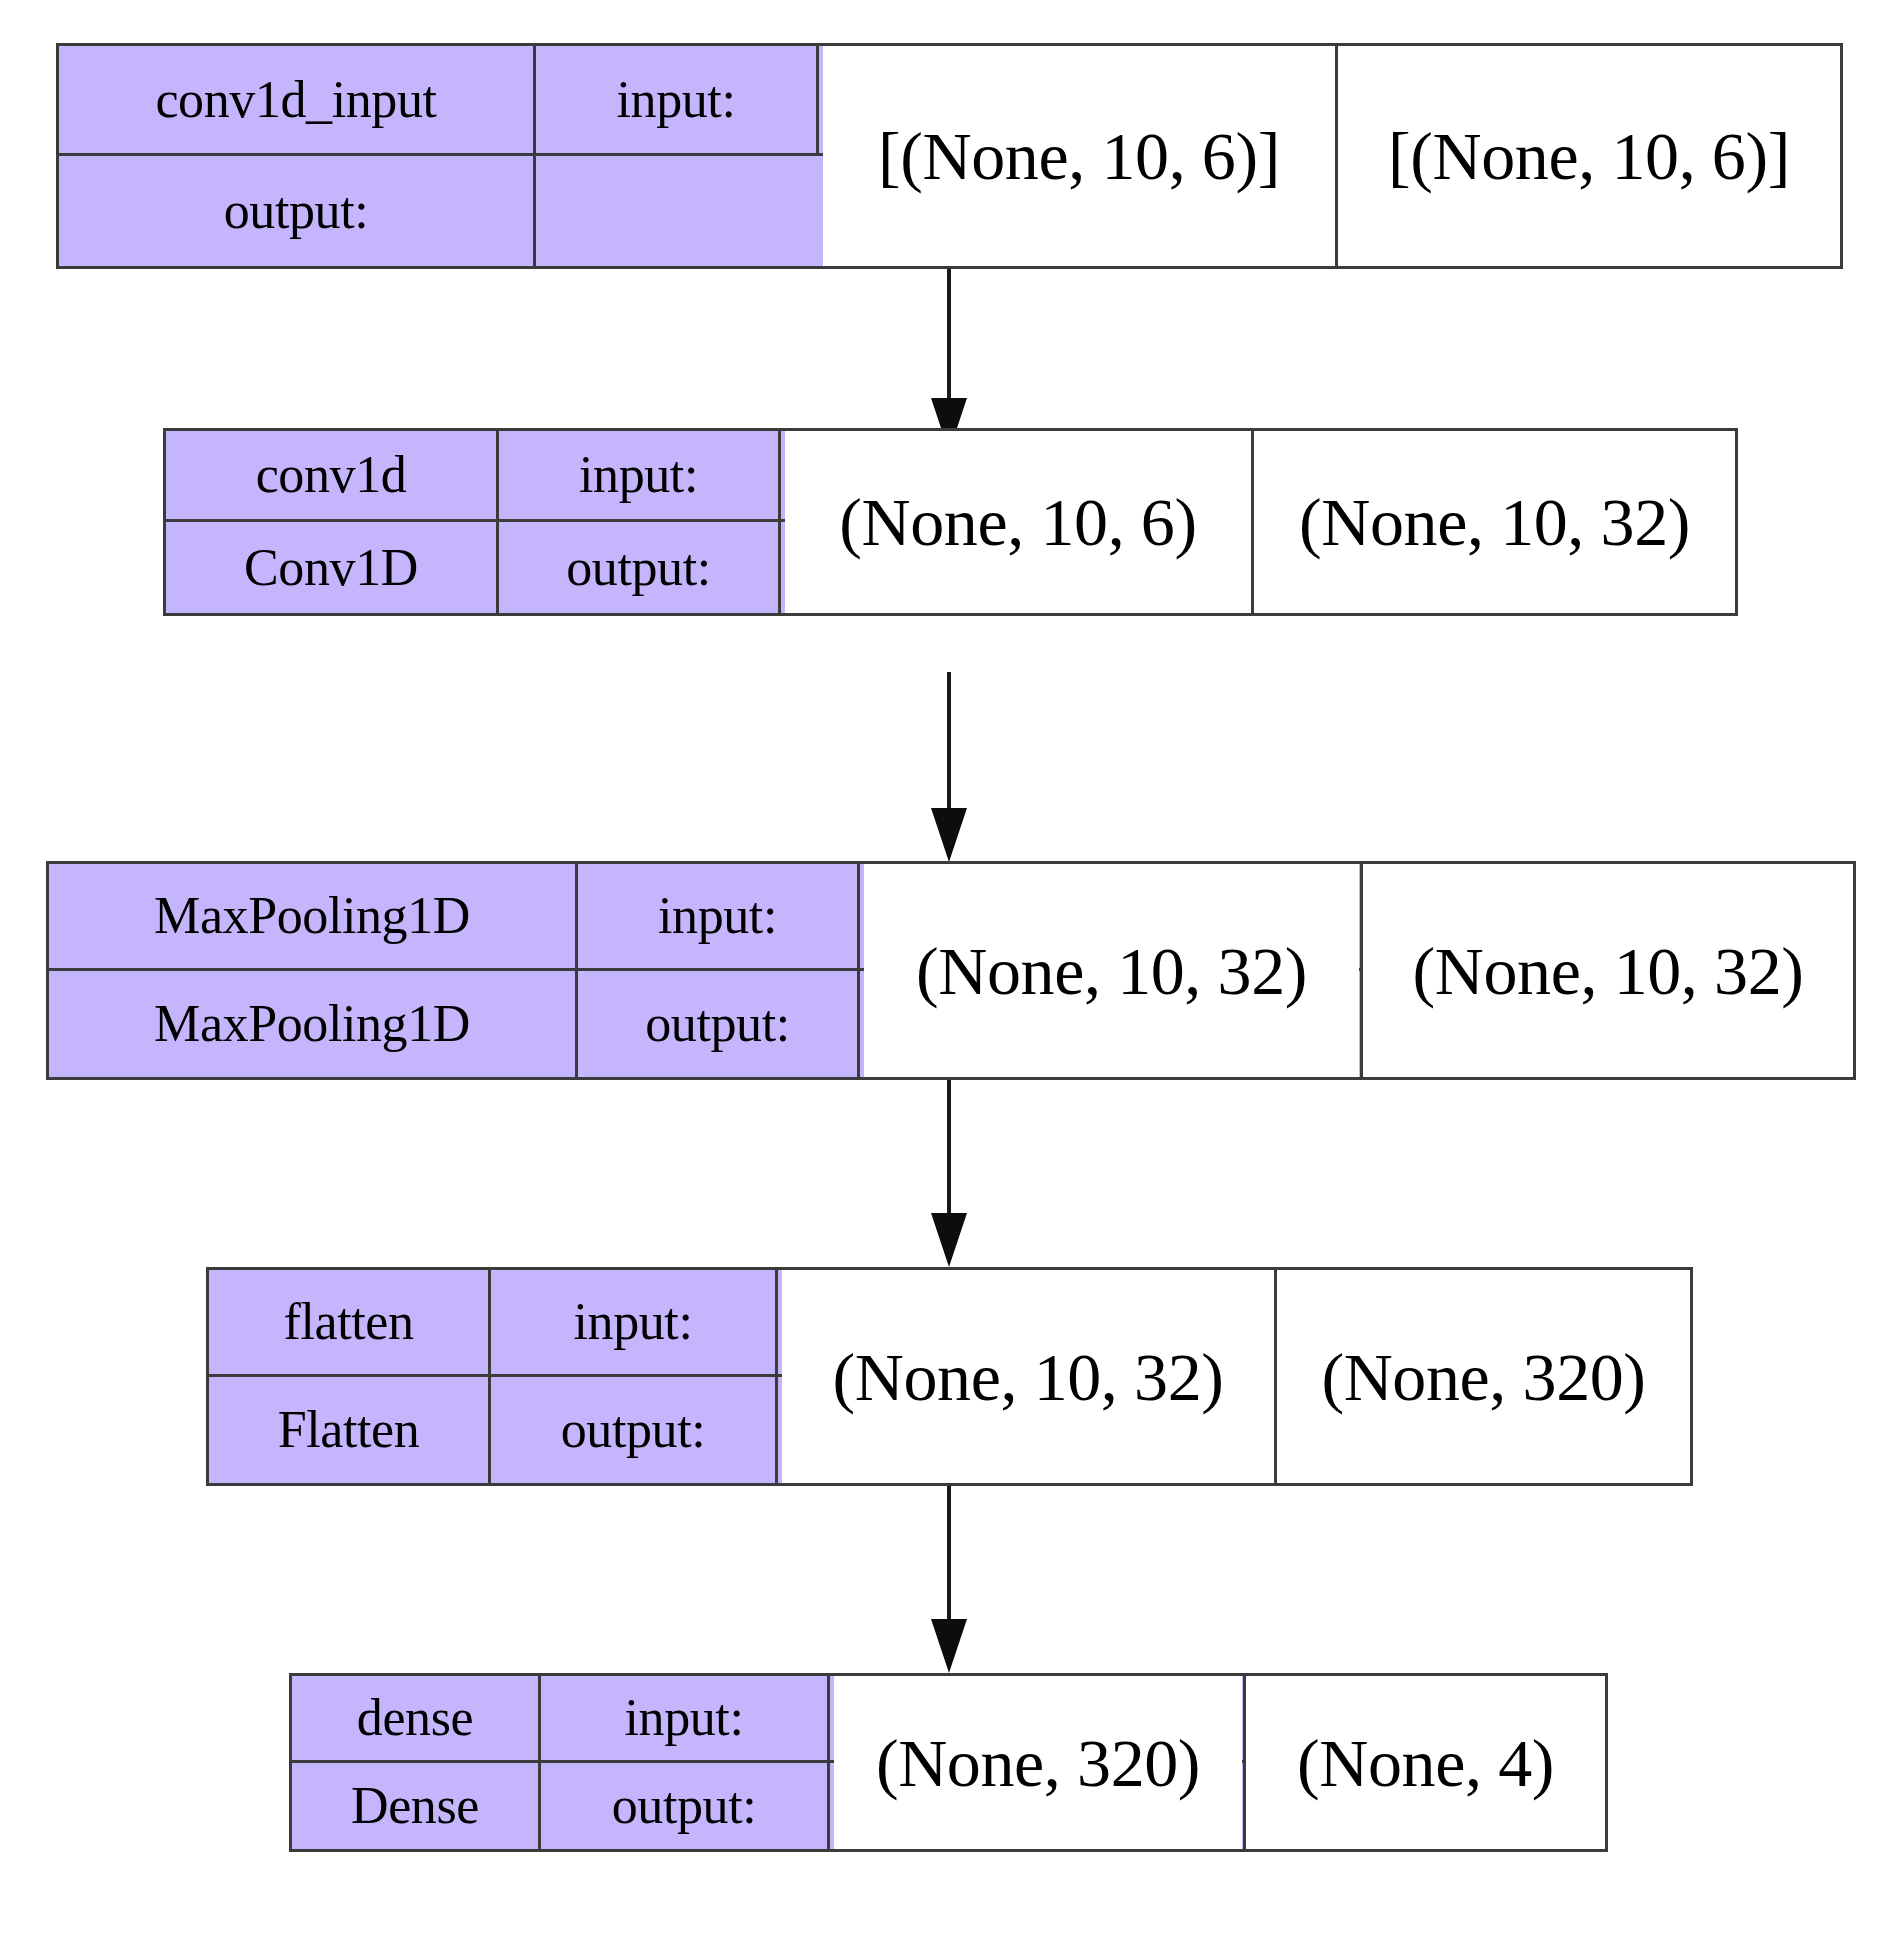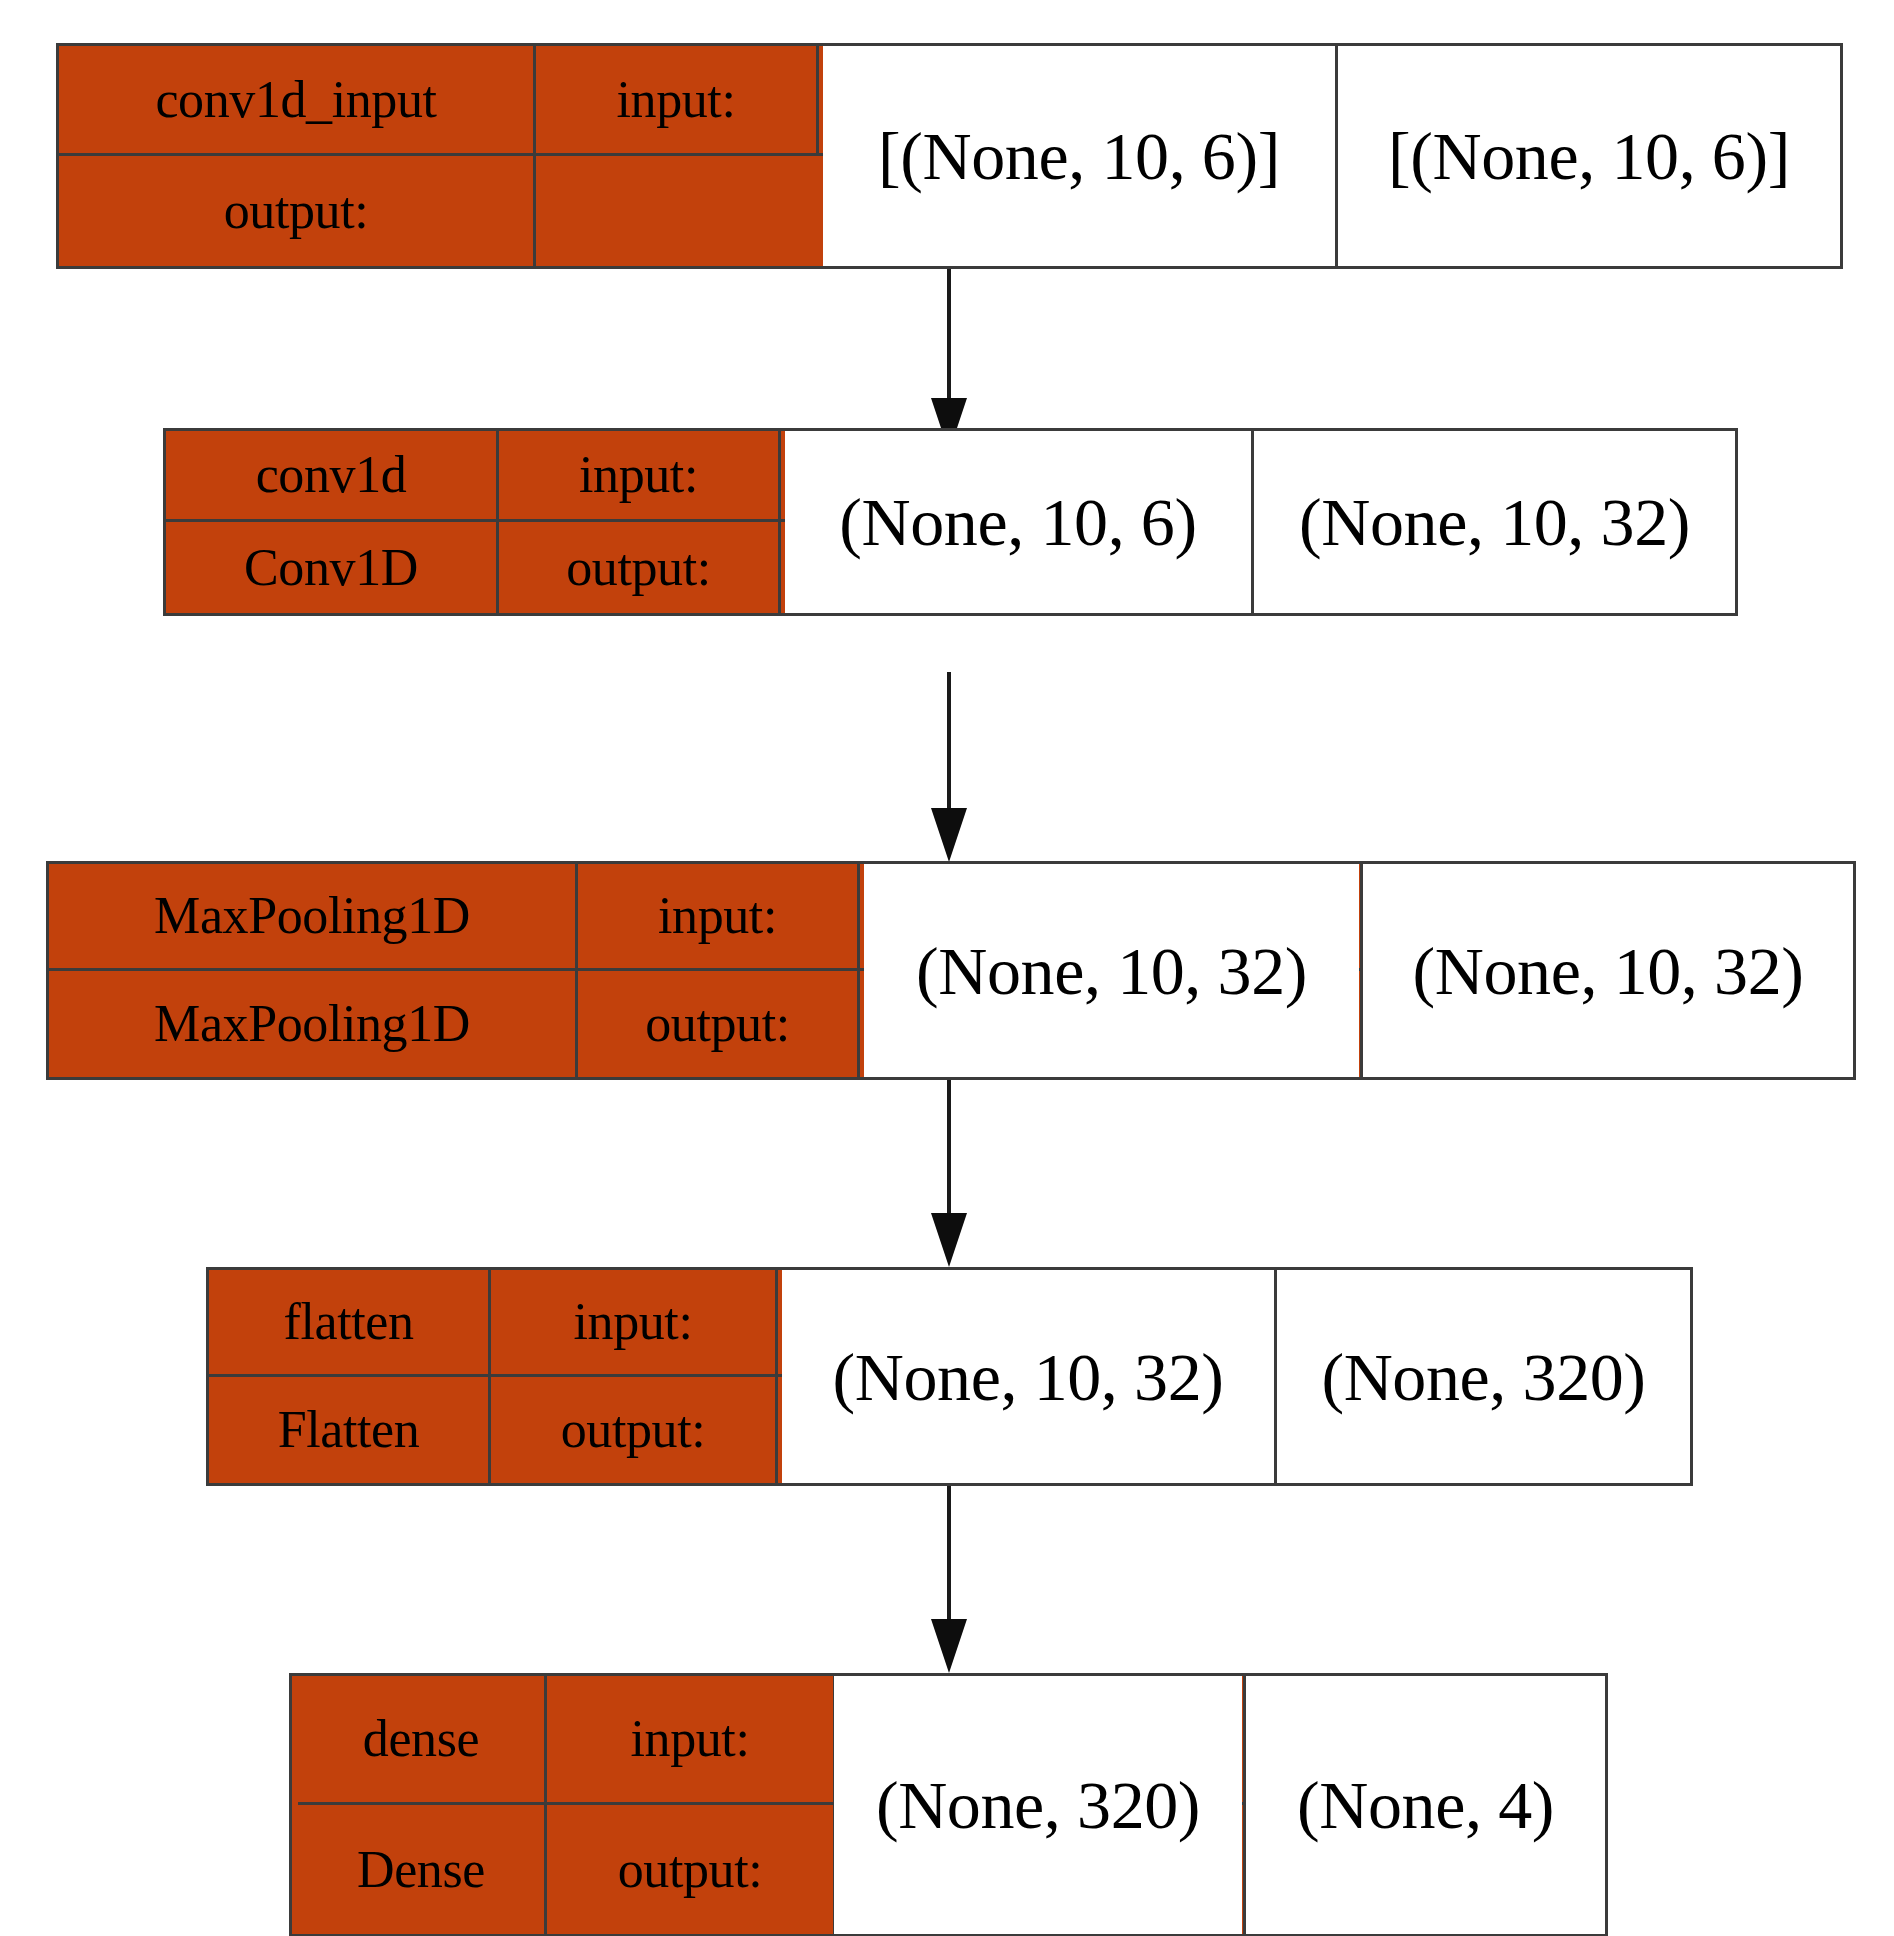--- a/index.html
+++ b/index.html
@@ -18,21 +18,21 @@
     height: 1936px;
     background: #ffffff;
     overflow: hidden;
   }
 
   
   .node {
     position: absolute;
     box-sizing: border-box;
     border: 3.5px solid #3b3b3b;
-    background: #c2410c;
+    background: #c4b5fd;
     display: grid;
     grid-template-rows: 1fr 1fr;
     overflow: hidden;
   }
   .node-row {
     display: grid;
     box-sizing: border-box;
     min-width: 0;
   }
   .node-row.top {
@@ -171,21 +171,21 @@
     </div>
     <div class="shape-cell" style="left:573px; width:492px;">(None, 10, 32)</div>
     <div class="shape-cell div" style="left:1065px; right:0;">(None, 320)</div>
   </div>
 
   <div class="edge" style="left:947px; top:1486px; width:4.3px; height:187px;">
     <div class="shaft" style="height:135px;"></div>
     <div class="head" style="top:133px;"></div>
   </div>
 
-  <div class="node" style="left:289px; top:1673px; width:1319px; height:264px;padding-left:6px;">
+  <div class="node" style="left:289px; top:1673px; width:1319px; height:179px;">
     <div class="node-row top" style="grid-template-columns:249px 289px 1fr;">
       <div class="cell bordered">dense</div>
       <div class="cell bordered">input:</div>
       <div class="cell"></div>
     </div>
     <div class="node-row" style="grid-template-columns:249px 289px 1fr;">
       <div class="cell bordered">Dense</div>
       <div class="cell bordered">output:</div>
       <div class="cell"></div>
     </div>

